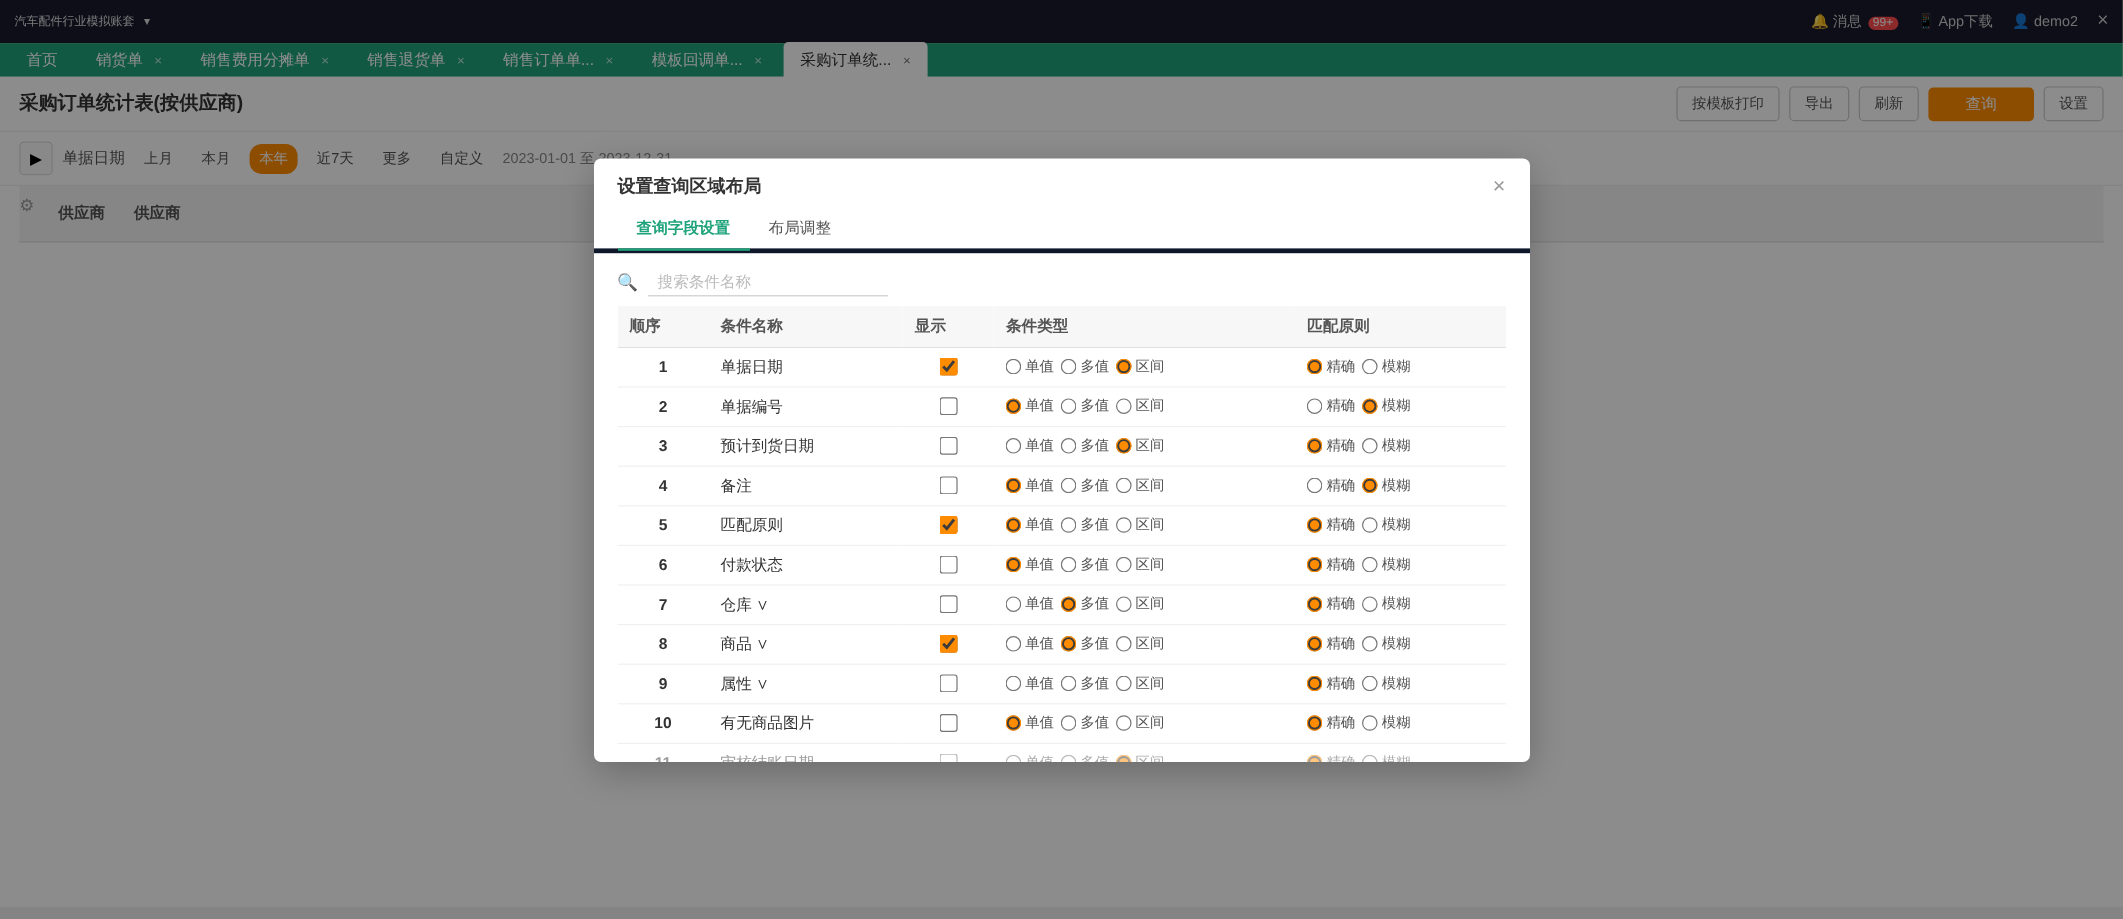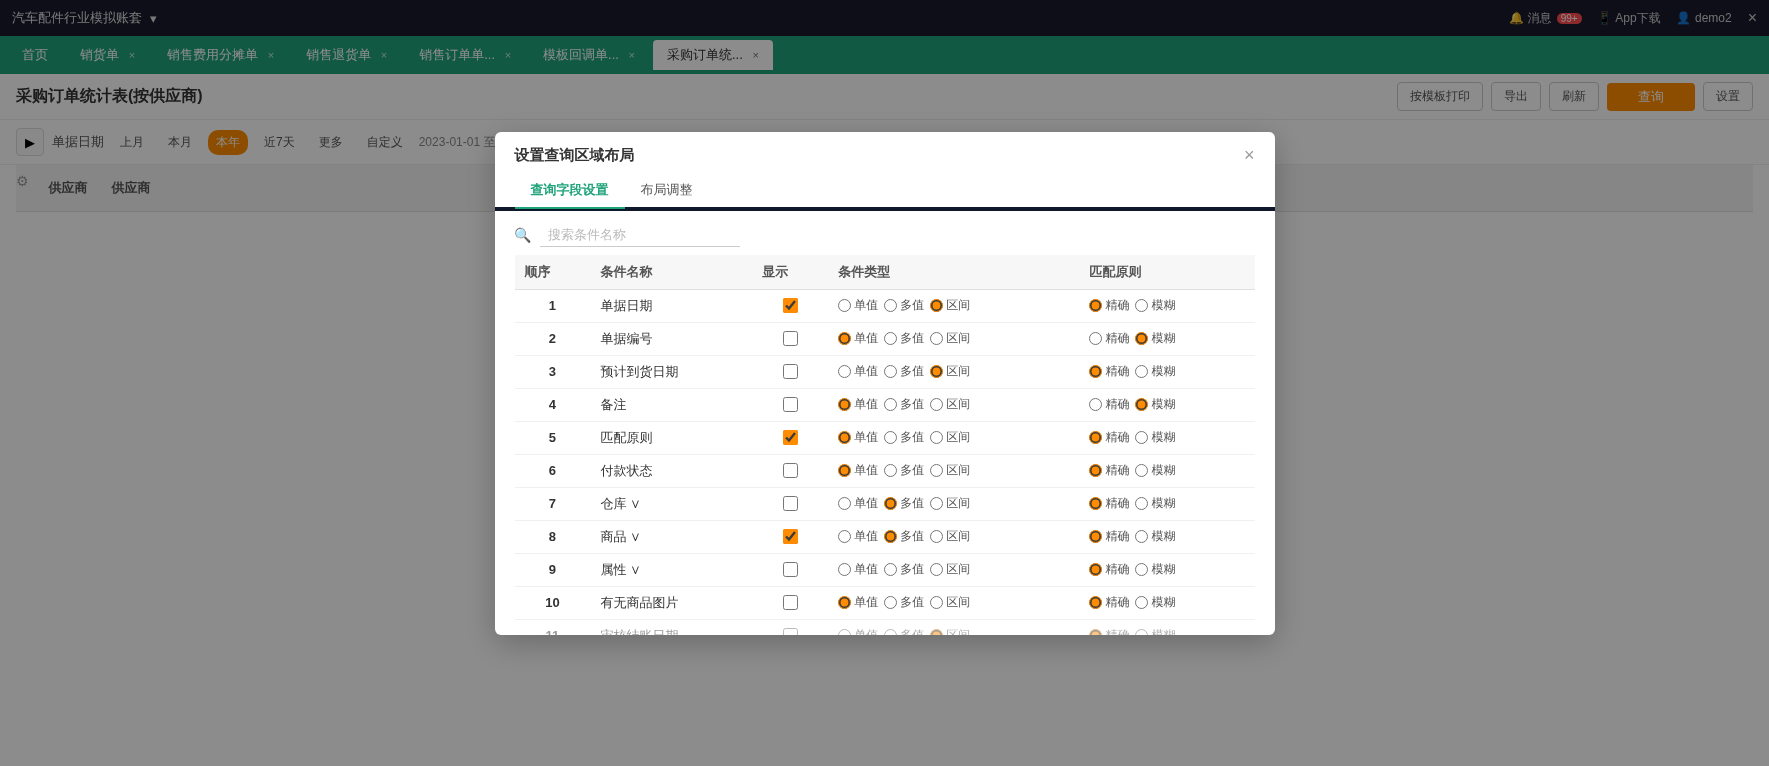--- a/index.html
+++ b/index.html
@@ -8,29 +8,29 @@
     
     .top-bar {
       height: 36px;
       background: #1a1a2e;
       display: flex;
       align-items: center;
       justify-content: space-between;
       padding: 0 12px;
       color: #ccc;
     }
-    .top-bar-left { display: flex; align-items: center; gap: 8px; font-size: 13px; color: #ddd; }
+    .top-bar-left { display: flex; align-items: center; gap: 8px; font-size: 10px; color: #ddd; }
     .top-bar-right { display: flex; align-items: center; gap: 16px; font-size: 12px; color: #ccc; }
     .top-bar-right .badge {
       background: #ff4d4f; color: #fff; border-radius: 8px; padding: 0 4px; font-size: 10px; margin-left: 2px;
     }
 
     
     .tab-bar {
-      height: 38px;
+      height: 28px;
       background: #1fa37a;
       display: flex;
       align-items: center;
       padding: 0 8px;
       gap: 4px;
       color: #fff;
     }
     .tab-item {
       padding: 6px 14px;
       border-radius: 4px 4px 0 0;

